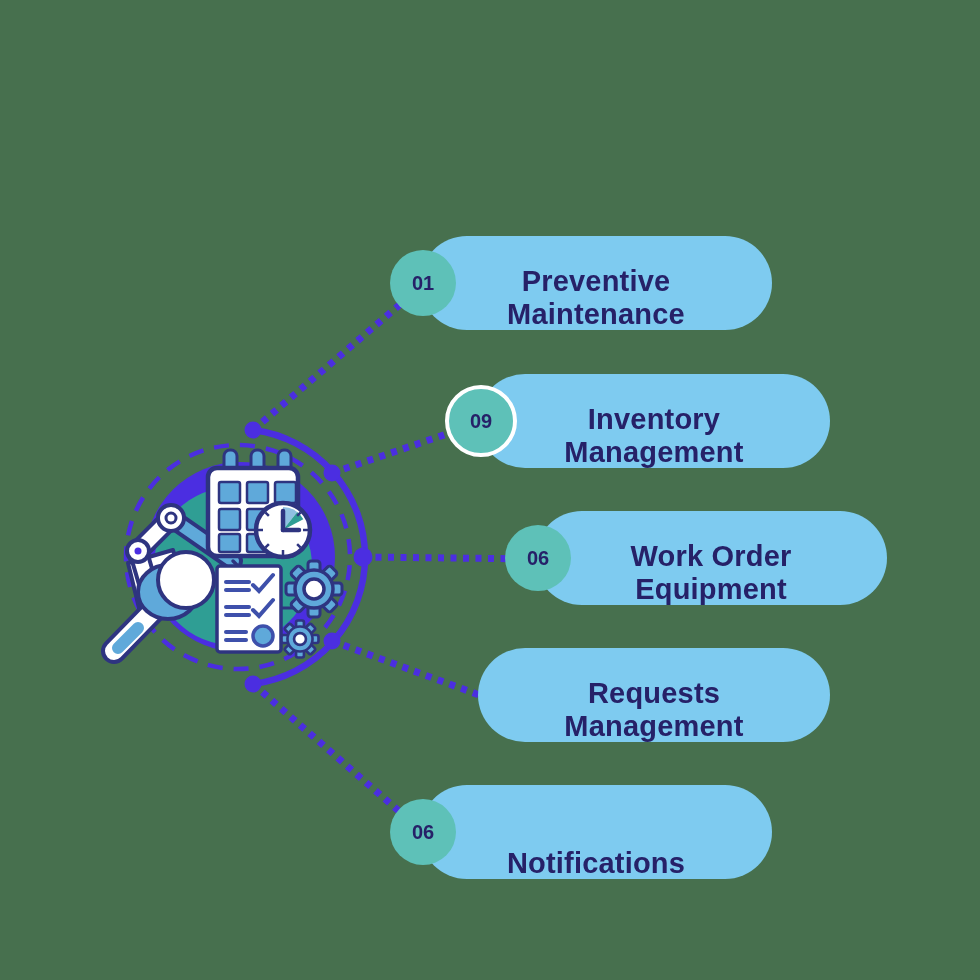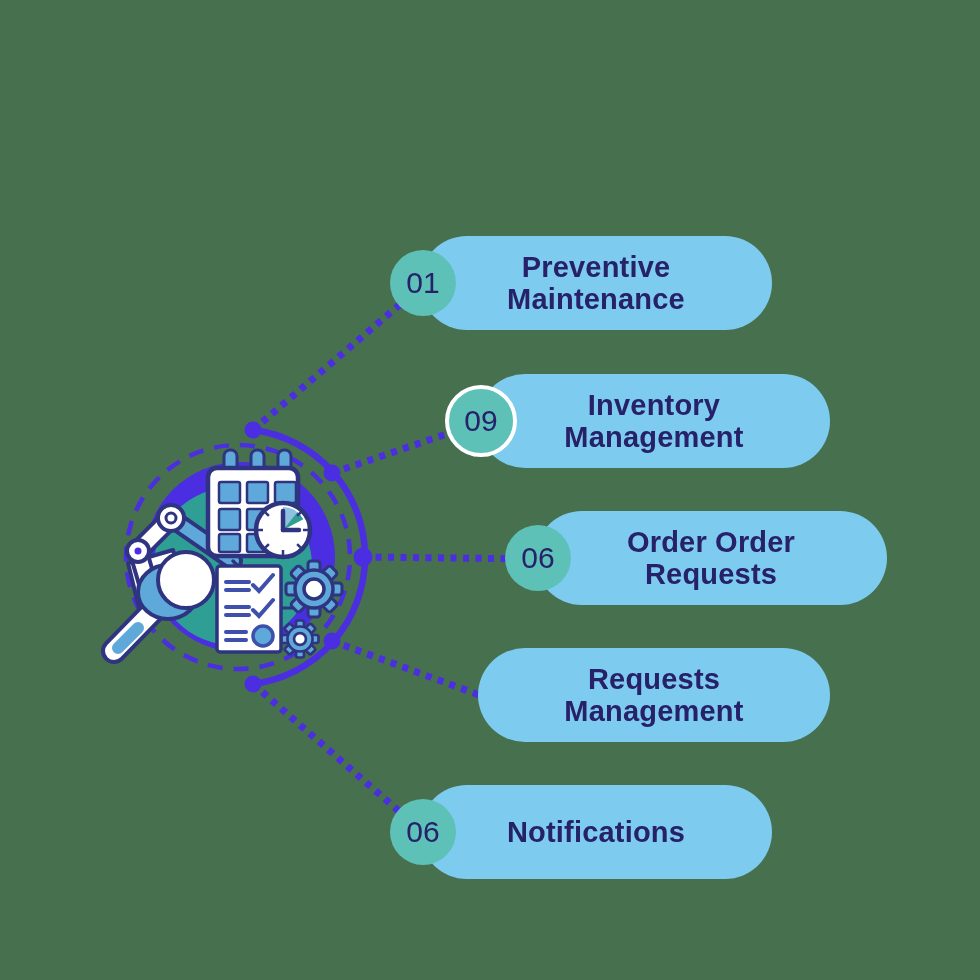--- a/index.html
+++ b/index.html
@@ -13,29 +13,29 @@
     background:var(--bg);
     font-family:"Liberation Sans","DejaVu Sans",sans-serif;
     position:relative;overflow:hidden;
   }
   .canvas{position:absolute;inset:0;width:980px;height:980px}
   svg.underlay{position:absolute;left:0;top:0;pointer-events:none}
 
   
   .feature{position:absolute;width:352px;height:94px;border-radius:47px;background:var(--pill)}
   .feature .label{
-    position:absolute;inset:0;display:flex;align-items:center;justify-content:center;
+    position:absolute;inset:0;display:flex;align-items:flex-end;justify-content:center;
     text-align:center;font-weight:800;font-size:29px;line-height:1.12;color:var(--navy);
     letter-spacing:.2px;
   }
   .feature .label span{max-width:285px}
   .num{
     position:absolute;width:66px;height:66px;left:-30px;top:14px;border-radius:50%;
     background:var(--badge);display:flex;align-items:center;justify-content:center;
-    font-weight:400;font-size:30px;color:var(--navy);
+    font-weight:700;font-size:20px;color:var(--navy);
   }
   .num.ring{width:72px;height:72px;left:-33px;top:11px;border:4px solid var(--white)}
 
   #f1{left:420px;top:236px}
   #f2{left:478px;top:374px}
   #f3{left:535px;top:511px}
   #f4{left:478px;top:648px}
   #f5{left:420px;top:785px}
 
   
@@ -194,21 +194,21 @@
 
   <div class="feature" id="f2">
     <div class="label">
         <span>Inventory Management</span>
       </div>
     <div class="num ring">09</div>
   </div>
 
   <div class="feature" id="f3">
     <div class="label">
-        <span>Order Order Requests</span>
+        <span>Work Order Equipment</span>
       </div>
     <div class="num">06</div>
   </div>
 
   <div class="feature" id="f4">
     <div class="label">
         <span>Requests Management</span>
       </div>
   </div>
 

